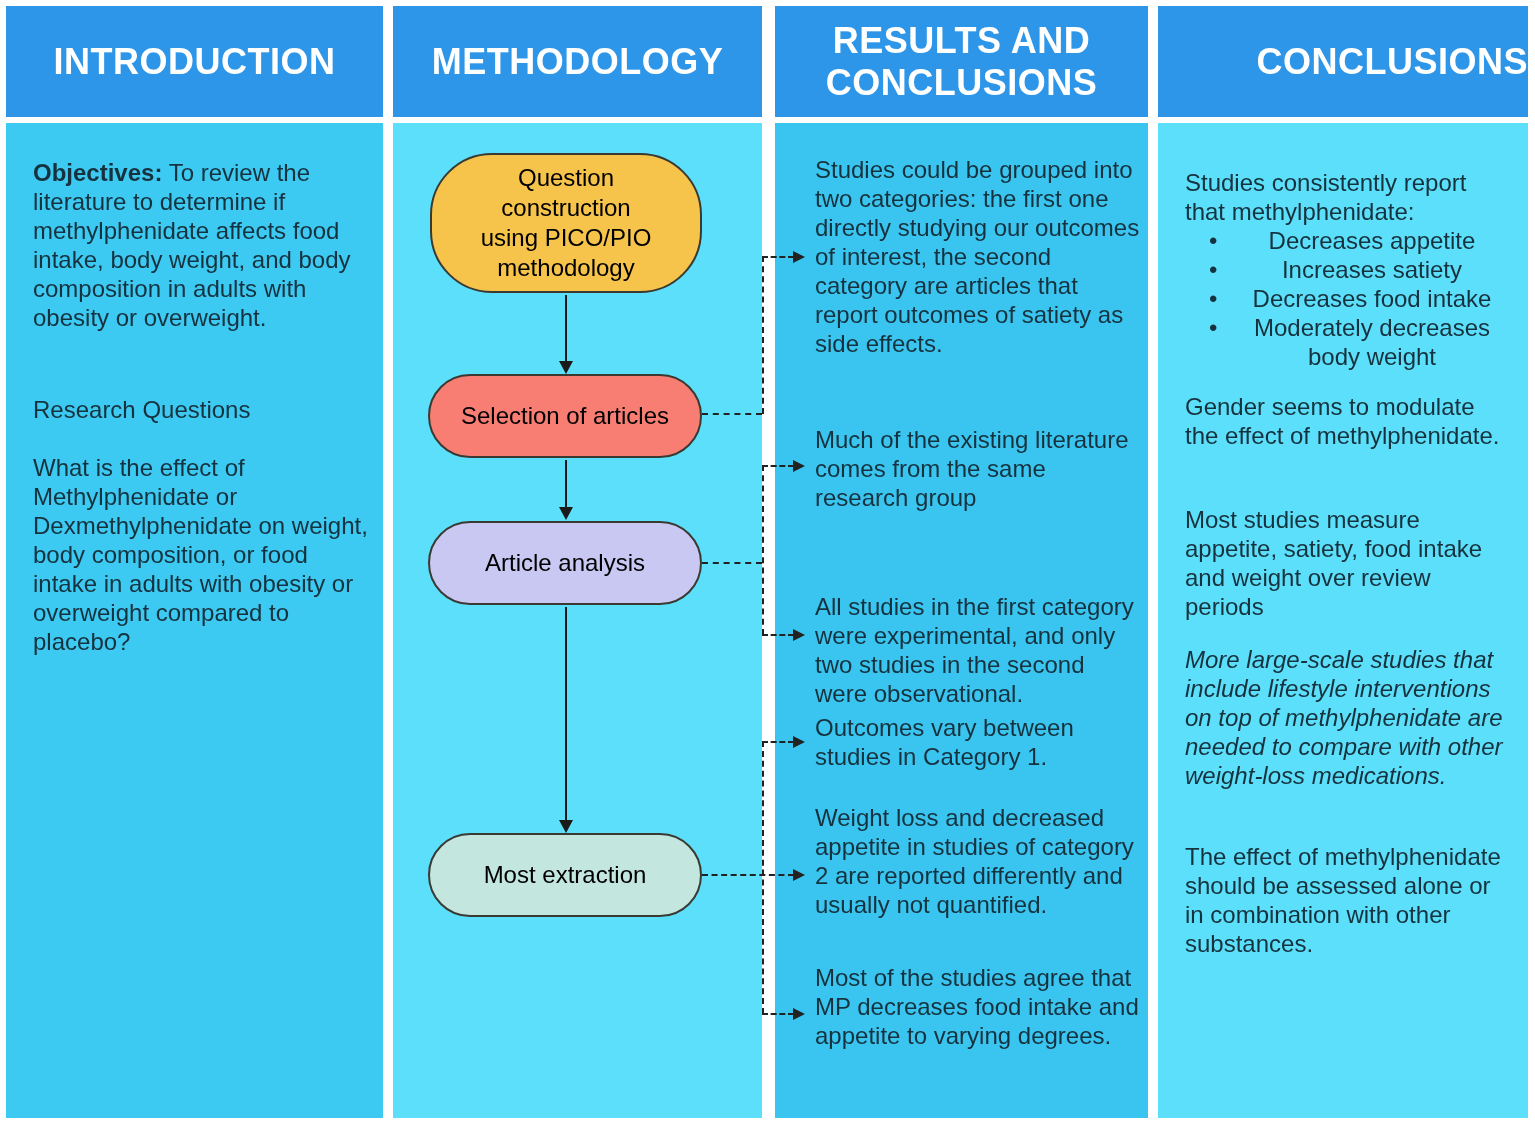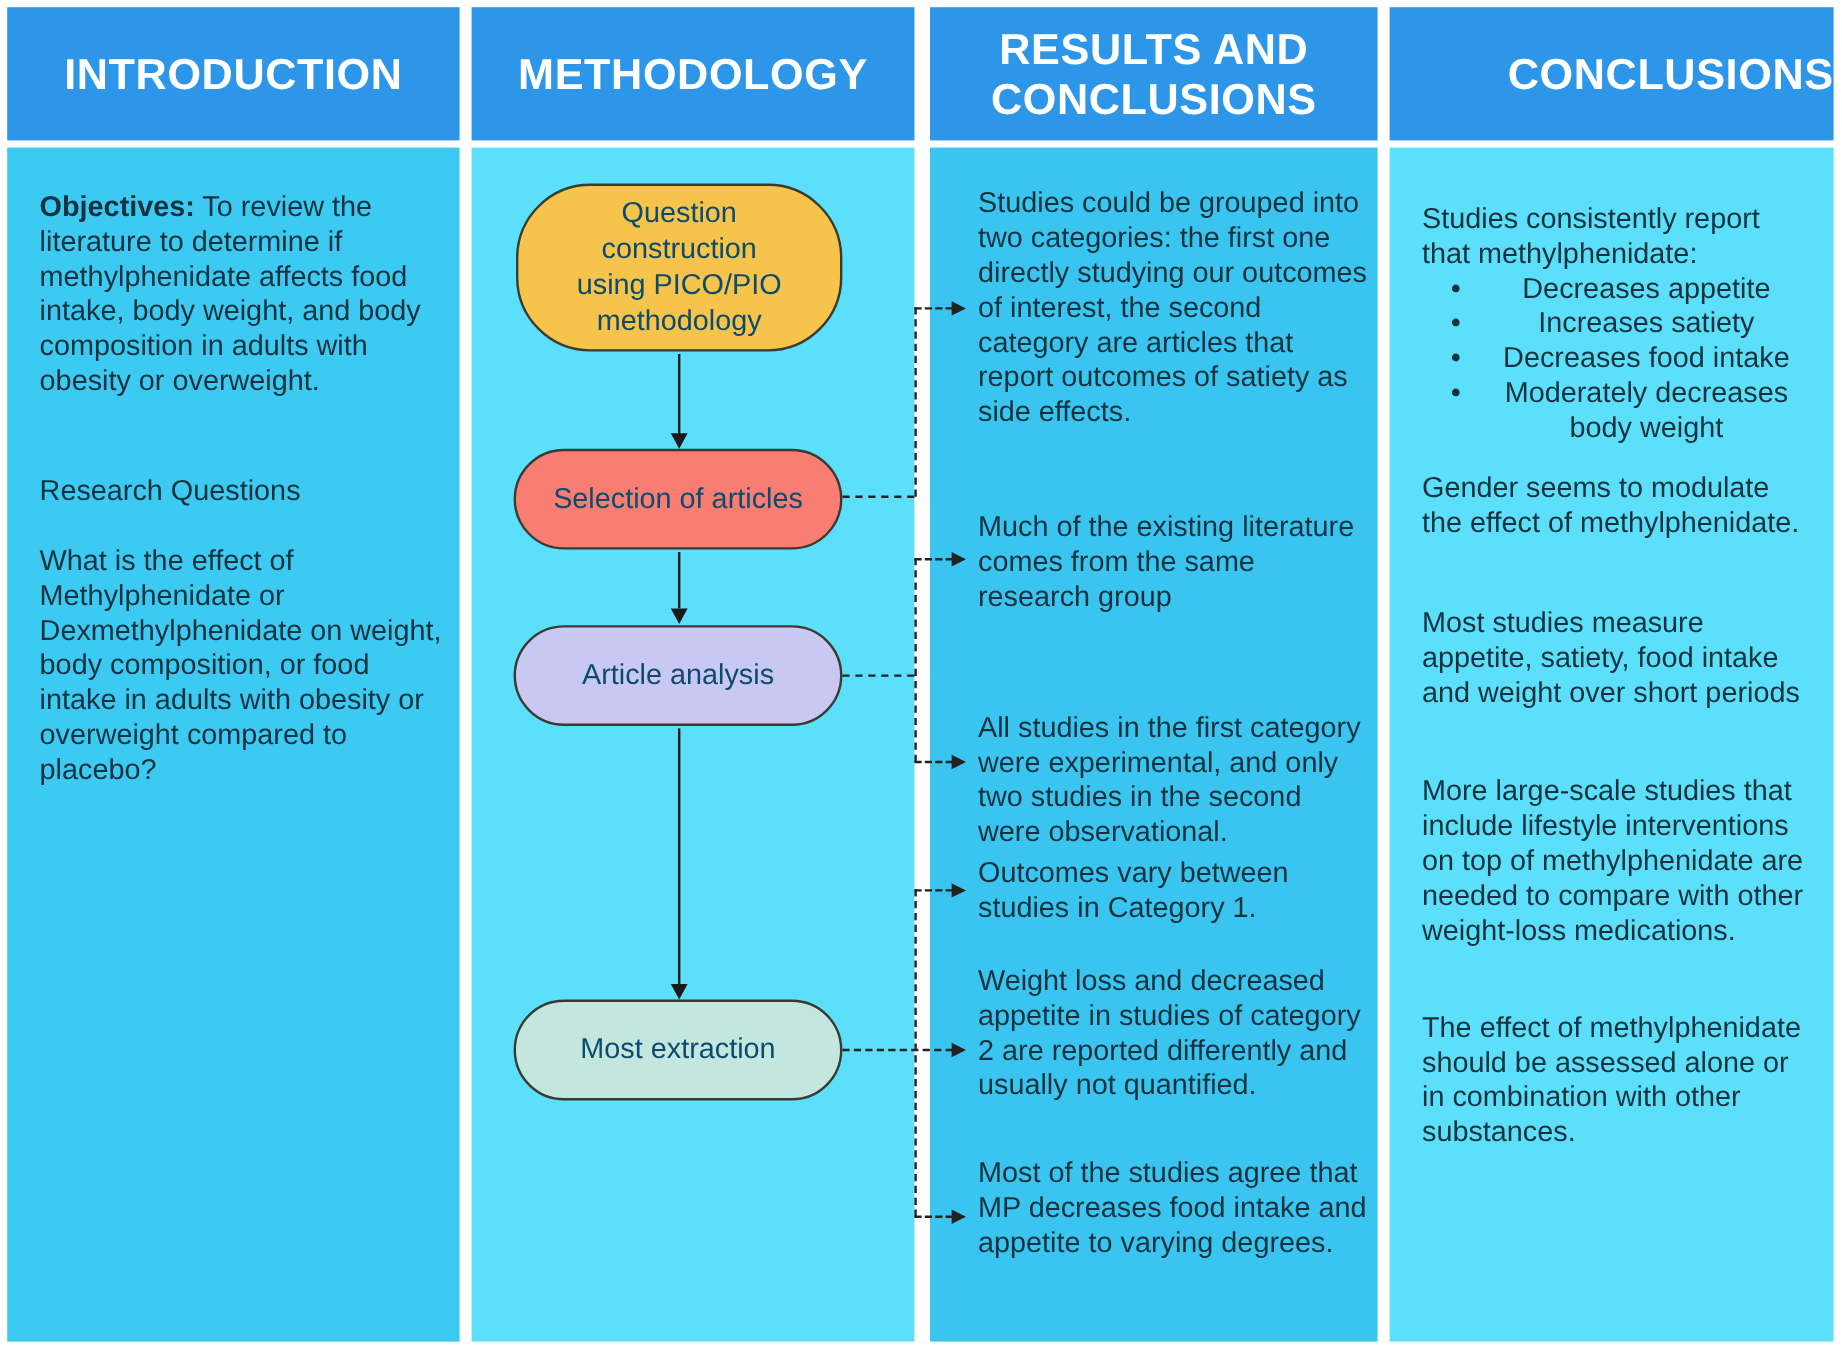--- a/index.html
+++ b/index.html
@@ -40,21 +40,21 @@
   
   .intro-objectives{left:33px;top:158px;width:338px;}
   .intro-rq{left:33px;top:395px;width:338px;font-weight:normal;}
   .intro-question{left:33px;top:453px;width:345px;}
   
   .flow-box{
     position:absolute;
     border:2px solid #3a3a33;
     display:flex;align-items:center;justify-content:center;
     text-align:center;
-    color:#0c4a6e;font-size:24px;line-height:30px;
+    color:#000000;font-size:24px;line-height:30px;
     box-sizing:border-box;
   }
   .fb-question{left:430px;top:153px;width:272px;height:140px;border-radius:62px;background:#f6c44a;}
   .fb-question .flow-label{max-width:190px;}
   .fb-selection{left:428px;top:374px;width:274px;height:84px;border-radius:42px;background:#f87d73;}
   .fb-analysis{left:428px;top:521px;width:274px;height:84px;border-radius:42px;background:#c9c8f3;}
   .fb-extraction{left:428px;top:833px;width:274px;height:84px;border-radius:42px;background:#c3e6de;}
   
   .vline{position:absolute;left:565px;width:0;border-left:2px solid #1a1a1a;}
   .v1{top:295px;height:68px;}
@@ -90,21 +90,21 @@
   
   .res{left:815px;width:327px;}
   .f1{top:155px;} .f2{top:425px;} .f3{top:592px;}
   .f4{top:713px;} .f5{top:803px;} .f6{top:963px;}
   
   .con{left:1185px;width:325px;}
   .c-intro{top:168px;}
   .c-bullets{top:226px;left:1205px;width:310px;list-style:none;margin:0;padding:0;}
   .c-bullets li{position:relative;padding-left:24px;text-align:center;}
   .c-bullets li::before{content:"\2022";position:absolute;left:4px;}
-  .c-gender{top:392px;} .c-most{top:505px;} .c-more{top:645px;} .c-effect{top:842px;}
+  .c-gender{top:392px;} .c-most{top:505px;} .c-more{top:645px;font-style:italic;} .c-effect{top:842px;}
 </style>
 </head>
 <body>
 
 <div class="page">
 
   <div class="col-header h-intro">
     <span>INTRODUCTION</span>
   </div>
   <div class="col-header h-method">
@@ -174,17 +174,17 @@
   <div class="txt res f6">Most of the studies agree that MP decreases food intake and appetite to varying degrees.</div>
 
   <div class="txt con c-intro">Studies consistently report that methylphenidate:</div>
   <ul class="txt c-bullets">
     <li>Decreases appetite</li>
     <li>Increases satiety</li>
     <li>Decreases food intake</li>
     <li>Moderately decreases body weight</li>
   </ul>
   <div class="txt con c-gender">Gender seems to modulate the effect of methylphenidate.</div>
-  <div class="txt con c-most">Most studies measure appetite, satiety, food intake and weight over short periods</div>
+  <div class="txt con c-most">Most studies measure appetite, satiety, food intake and weight over review periods</div>
   <div class="txt con c-more">More large-scale studies that include lifestyle interventions on top of methylphenidate are needed to compare with other weight-loss medications.</div>
   <div class="txt con c-effect">The effect of methylphenidate should be assessed alone or in combination with other substances.</div>
 
 </div>
 
 </body></html>

